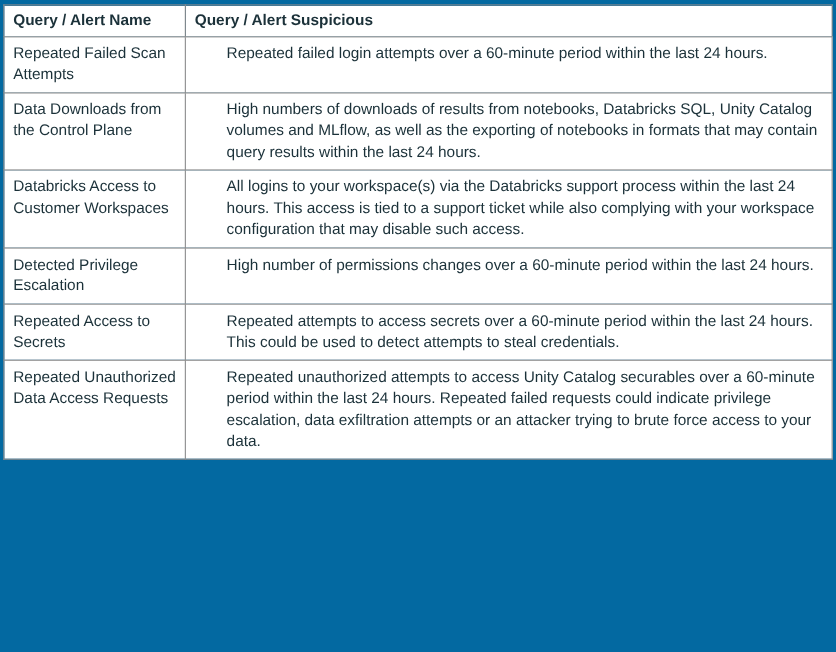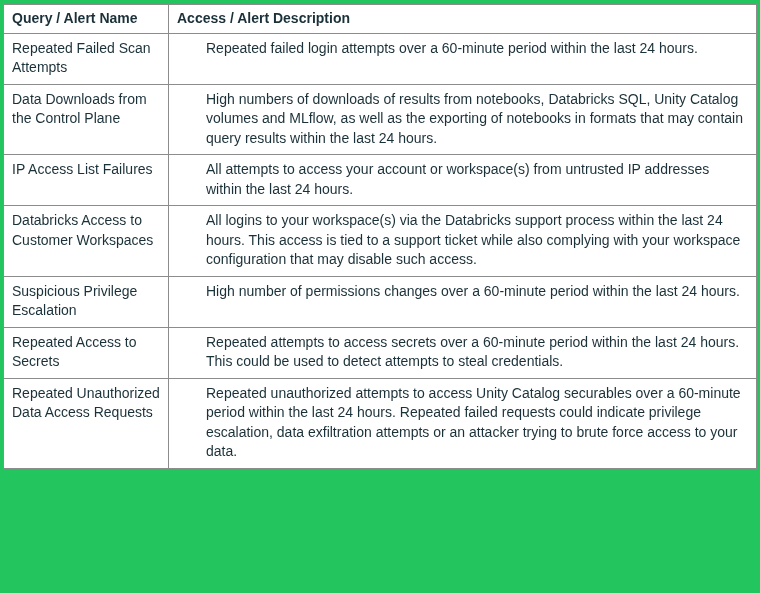--- a/index.html
+++ b/index.html
@@ -6,21 +6,21 @@
     margin: 0;
     padding: 0;
     background: #ffffff;
     font-family: "Liberation Sans", "DejaVu Sans", sans-serif;
   }
   .page {
     width: 760px;
     height: 593px;
     box-sizing: border-box;
     padding: 4px 3px;
-    background: #22c55e;
+    background: #0369a1;
     overflow: hidden;
   }
   table.alerts {
     width: 754px;
     border-collapse: collapse;
     table-layout: fixed;
     color: #1b3139;
     font-size: 14px;
     line-height: 19.5px;
   }
@@ -55,47 +55,43 @@
 
 <div class="page">
   <table class="alerts">
     <colgroup>
       <col class="name-col">
       <col class="desc-col">
     </colgroup>
     <thead>
       <tr>
         <th>Query / Alert Name</th>
-        <th>Access / Alert Description</th>
+        <th>Query / Alert Suspicious</th>
       </tr>
     </thead>
     <tbody>
   <tr>
     <td class="name">Repeated Failed Scan Attempts</td>
     <td class="desc"><span>Repeated failed login attempts over a 60-minute period within the last 24 hours.</span></td>
   </tr>
 
   <tr>
     <td class="name">Data Downloads from the Control Plane</td>
     <td class="desc"><span>High numbers of downloads of results from notebooks, Databricks SQL, Unity Catalog volumes and MLflow, as well as the exporting of notebooks in formats that may contain query results within the last 24 hours.</span></td>
   </tr>
 
-  <tr>
-    <td class="name">IP Access List Failures</td>
-    <td class="desc"><span>All attempts to access your account or workspace(s) from untrusted IP addresses within the last 24 hours.</span></td>
-  </tr>
 
   <tr>
     <td class="name">Databricks Access to Customer Workspaces</td>
     <td class="desc"><span>All logins to your workspace(s) via the Databricks support process within the last 24 hours. This access is tied to a support ticket while also complying with your workspace configuration that may disable such access.</span></td>
   </tr>
 
 
   <tr>
-    <td class="name">Suspicious Privilege Escalation</td>
+    <td class="name">Detected Privilege Escalation</td>
     <td class="desc"><span>High number of permissions changes over a 60-minute period within the last 24 hours.</span></td>
   </tr>
 
   <tr>
     <td class="name">Repeated Access to Secrets</td>
     <td class="desc"><span>Repeated attempts to access secrets over a 60-minute period within the last 24 hours. This could be used to detect attempts to steal credentials.</span></td>
   </tr>
 
   <tr>
     <td class="name">Repeated Unauthorized Data Access Requests</td>

